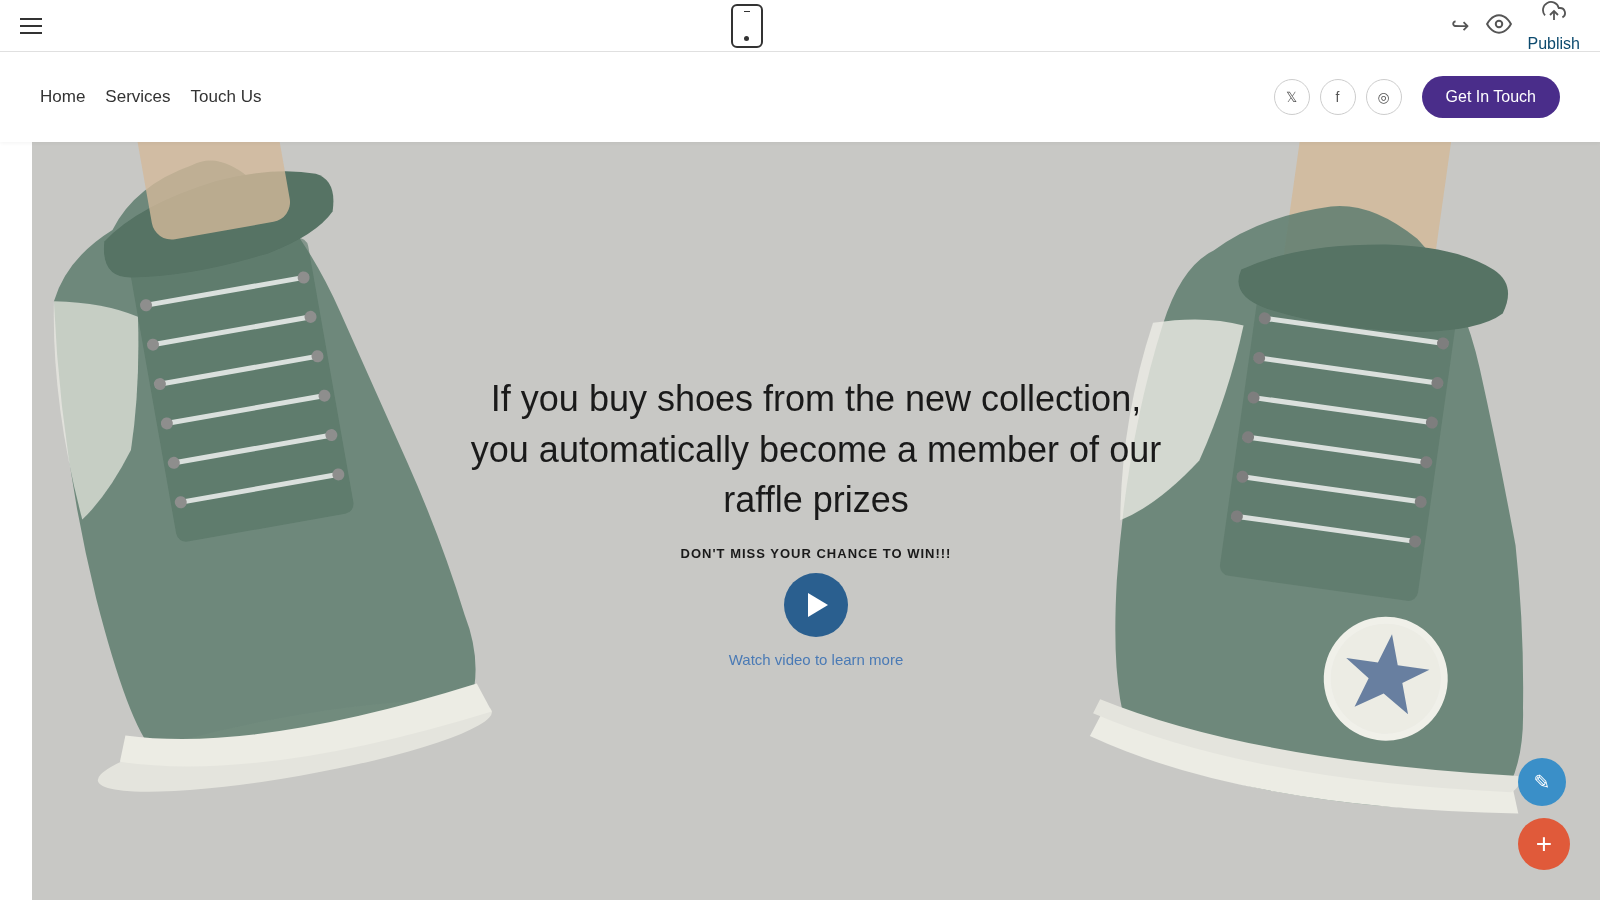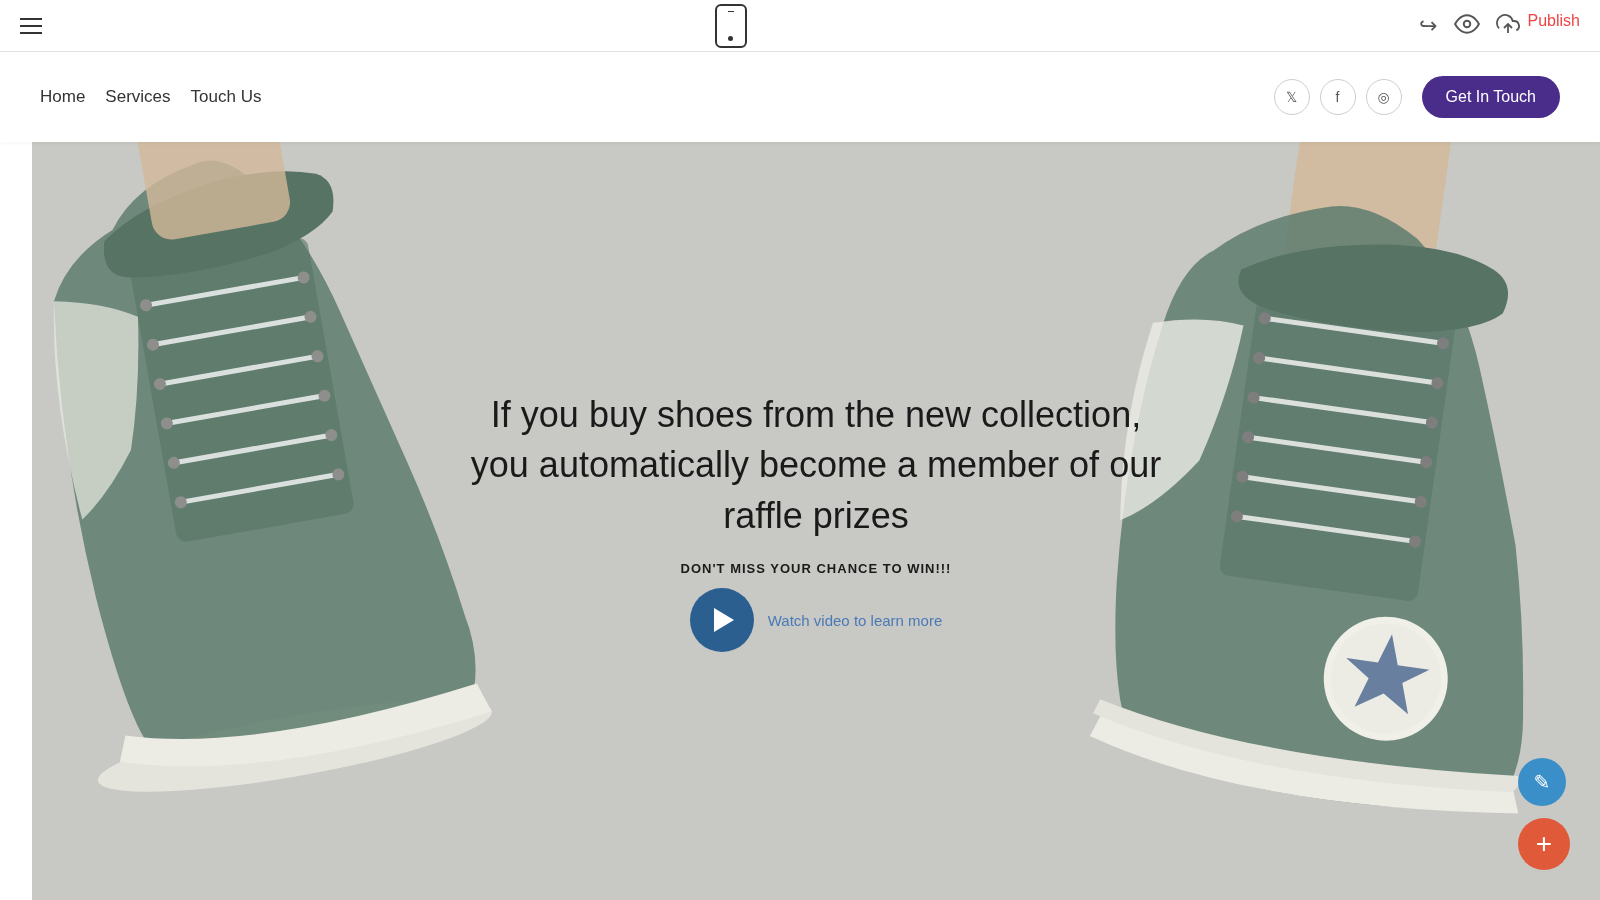--- a/index.html
+++ b/index.html
@@ -96,27 +96,29 @@
     .eye-icon svg {
       width: 26px;
       height: 26px;
       fill: none;
       stroke: #555;
       stroke-width: 1.8;
     }
 
     .publish-btn {
       display: flex;
+      align-items: center;
       gap: 8px;
       background: none;
       border: none;
       cursor: pointer;
       font-size: 16px;
-      color: #ef4444;
+      color: #0c4a6e;
       font-weight: 500;
+      flex-direction: column;
     }
 
     .upload-icon svg {
       width: 24px;
       height: 24px;
       fill: none;
       stroke: #555;
       stroke-width: 1.8;
     }
 
@@ -282,21 +284,21 @@
     .hero-subheadline {
       font-size: 13px;
       font-weight: 700;
       color: #1a1a1a;
       letter-spacing: 1px;
       margin-bottom: 12px;
     }
 
     .play-btn-wrap {
       display: flex;
-      flex-direction: row;
+      flex-direction: column;
       align-items: center;
       gap: 14px;
     }
 
     .play-btn {
       width: 64px;
       height: 64px;
       border-radius: 50%;
       background: #2a5f8f;
       border: none;

